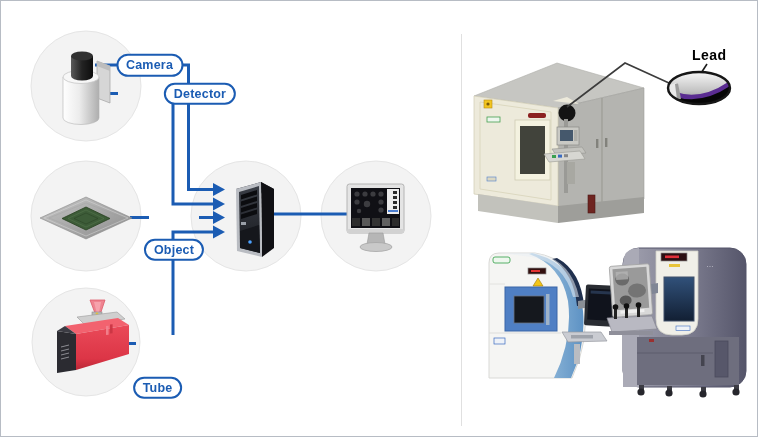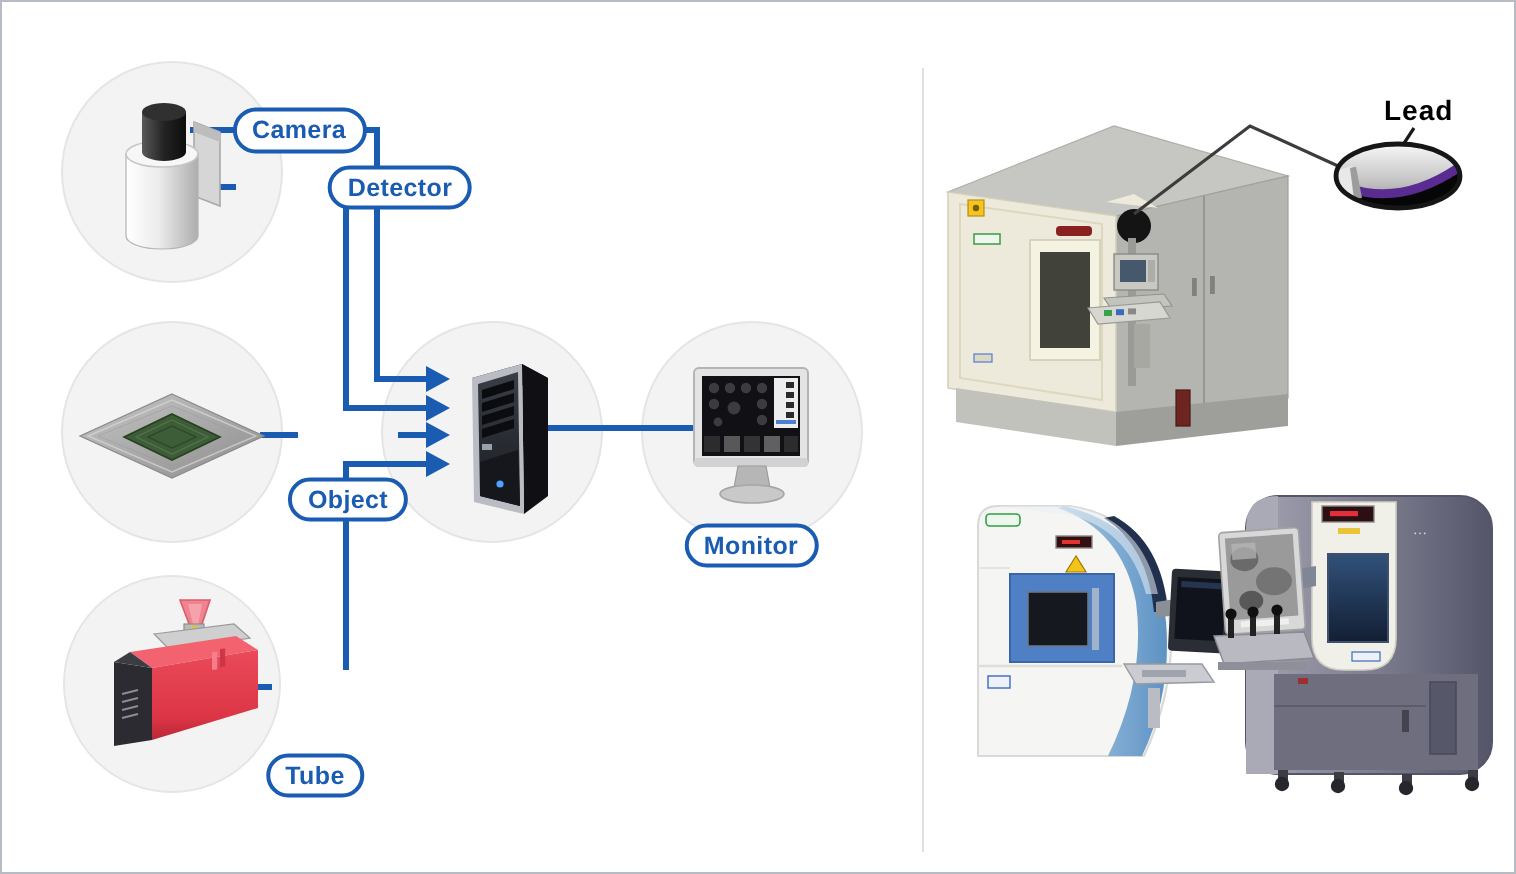--- a/index.html
+++ b/index.html
@@ -304,17 +304,16 @@
           <circle cx="637.5" cy="304" r="2.8" fill="#101010"></circle>
     </g>
     <rect x="608" y="330" width="44" height="4" fill="#8f8f9a"></rect>
   </g>
 </svg>
 
 <div class="pill" style="left:148.5px;top:64px;">Camera</div>
 <div class="pill" style="left:163px;top:92.5px;margin-left:36px;">Detector</div>
 <div class="pill" style="left:173px;top:216.5px;margin-top:32px;">Object</div>
 <div class="pill" style="left:156.5px;top:342.5px;margin-top:44px;">Tube</div>
-<div class="pill" style="left:374.5px;top:271.5px;">Monitor</div>
 
 <div class="lead-label">Lead</div>
 
 </div>
 
 </body></html>

